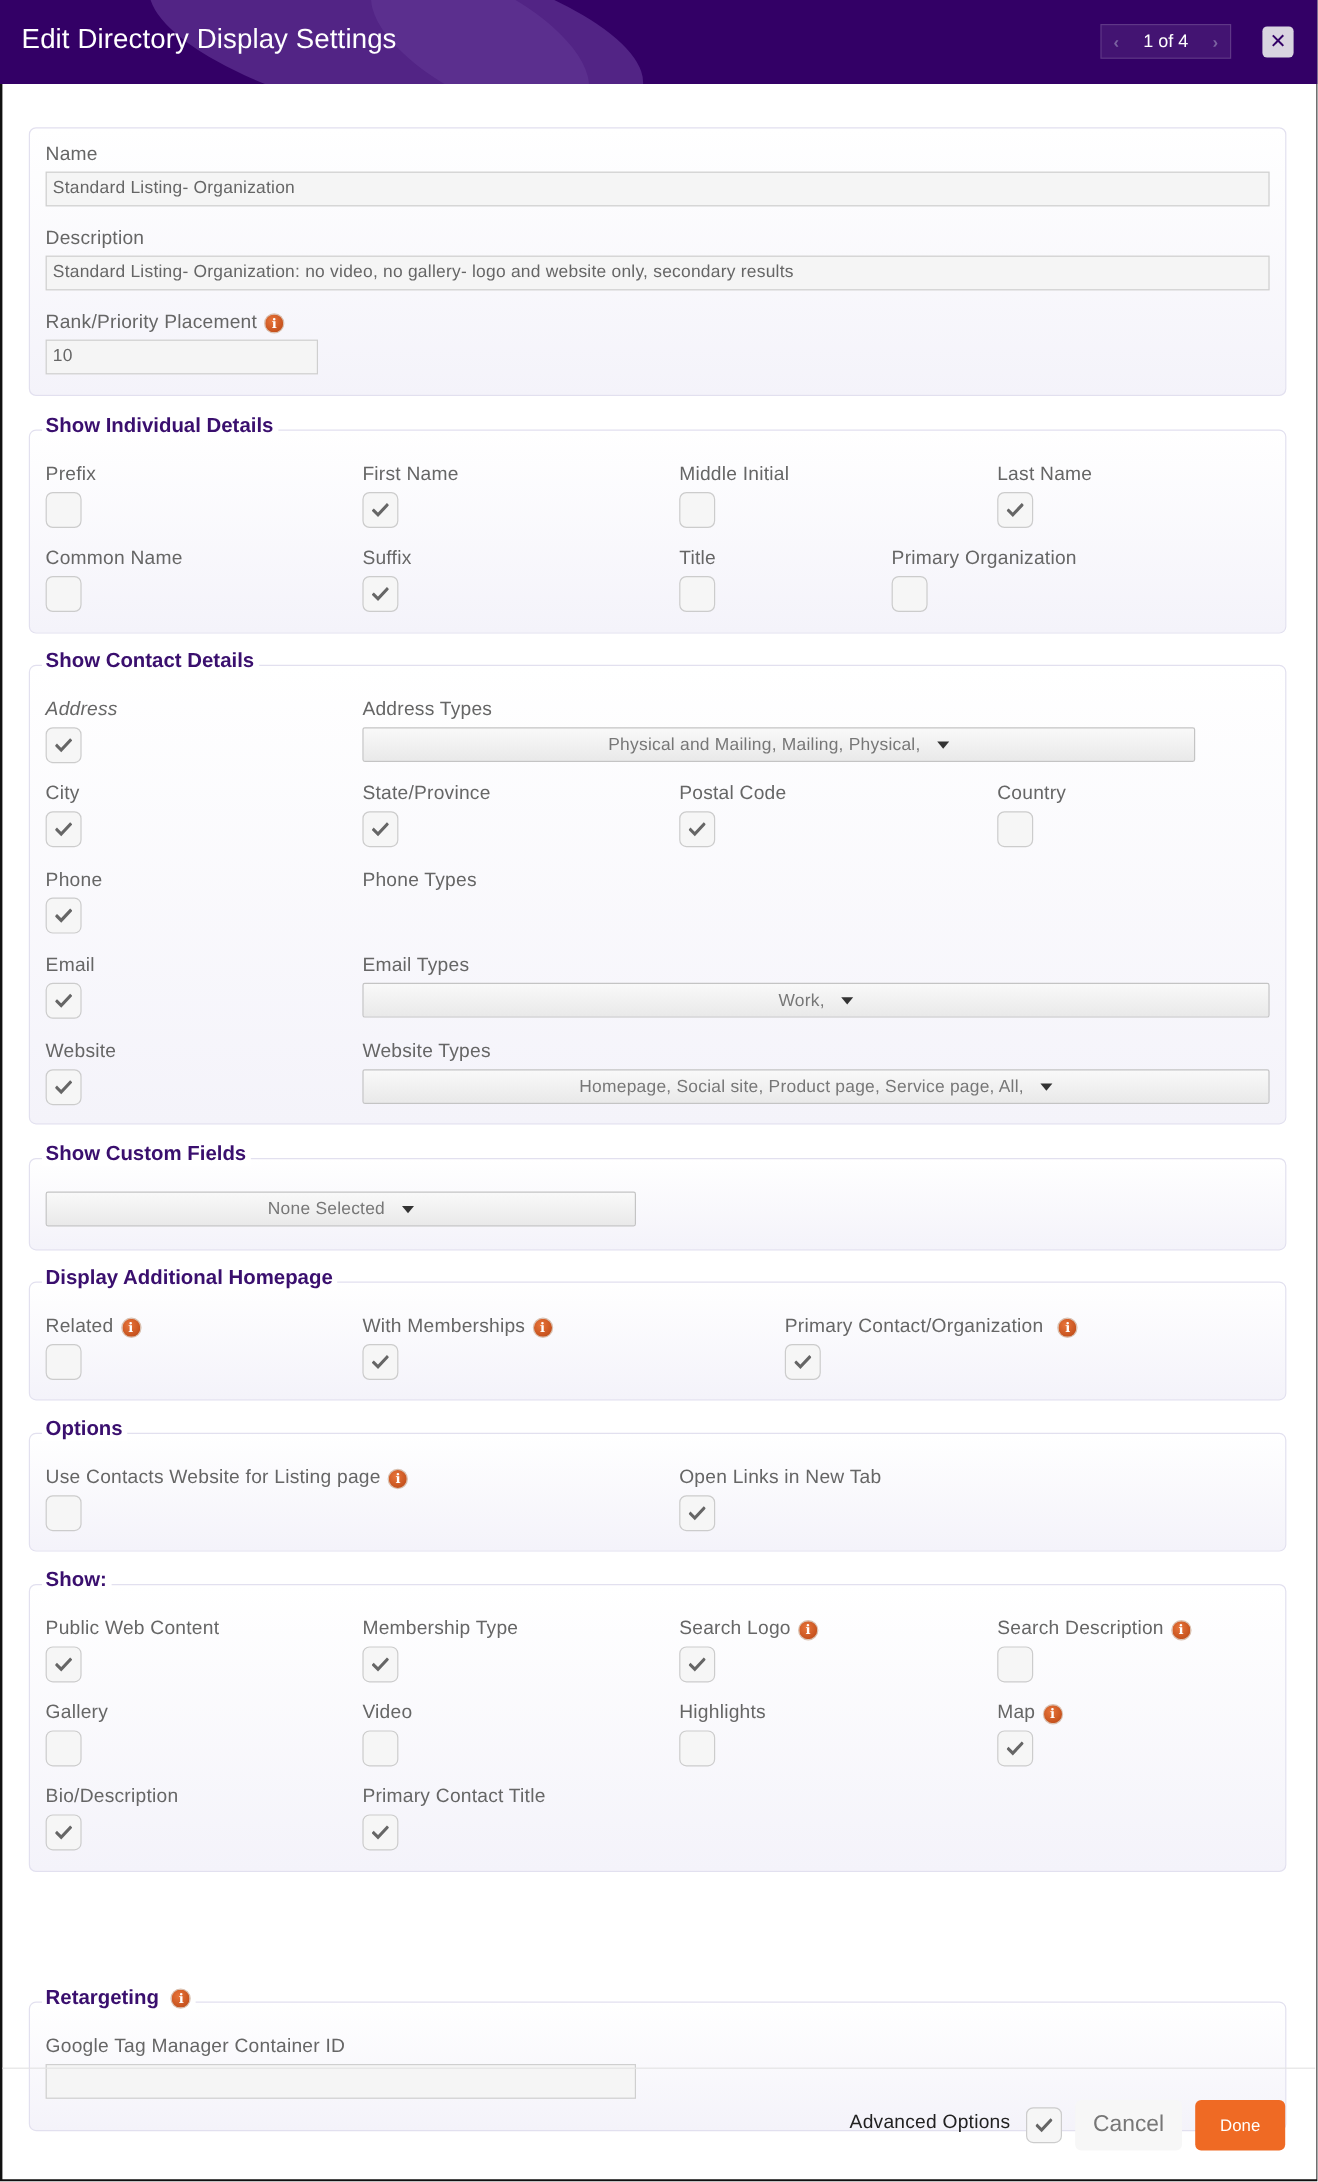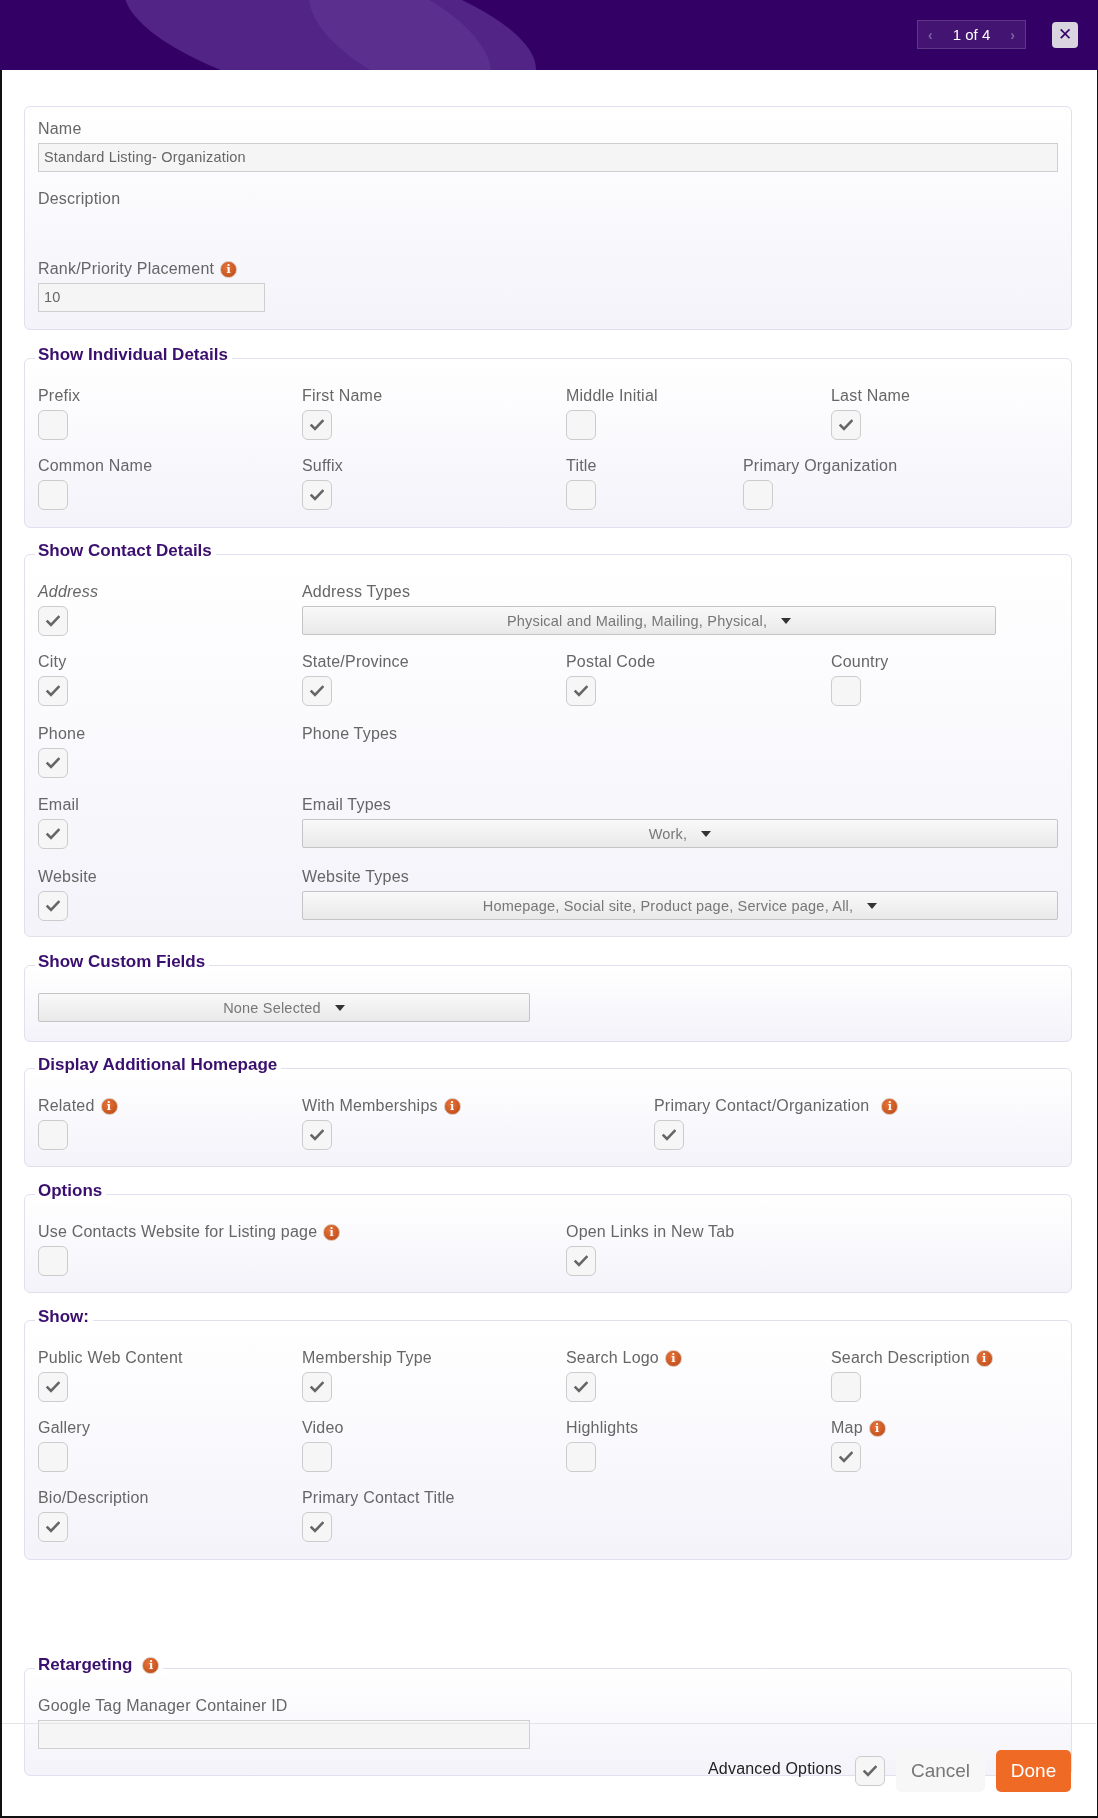--- a/index.html
+++ b/index.html
@@ -22,50 +22,52 @@
   .cb { position: absolute; width: 30px; height: 30px; border: 1px solid #cccccc; border-radius: 6px; background: #f6f6f6; cursor: pointer; display: flex; align-items: center; justify-content: center; }
   .cb .check { display: none; width: 14px; height: 14px; }
   .cb.checked .check { display: block; }
   .info { width: 17px; height: 17px; border-radius: 50%; background: radial-gradient(circle at 40% 35%, #e8743a, #b84412); border: 1px solid #d9c0b0; color: #fff; font-size: 11px; font-weight: bold; font-family: "DejaVu Serif", serif; display: inline-flex; align-items: center; justify-content: center; line-height: 1; cursor: pointer; }
   .dropdown { position: absolute; height: 29px; background: linear-gradient(#f9f9f9, #e9e9e9); border: 1px solid #c4c4c4; border-radius: 2px; display: flex; align-items: center; justify-content: center; gap: 10px; font-size: 14.5px; color: #777; cursor: pointer; letter-spacing: 0.2px; }
   .dropdown .caret { width: 0; height: 0; border-left: 5px solid transparent; border-right: 5px solid transparent; border-top: 6px solid #333; margin-left: 4px; }
 
   .footer-line { position: absolute; left: 2px; top: 1723px; width: 1094px; height: 1px; background: #e4e4e4; }
   .adv-label { position: absolute; left: 708px; top: 1760px; font-size: 16px; color: #222; letter-spacing: 0.2px; }
   .cancel-btn { position: absolute; left: 896px; top: 1750px; width: 89px; height: 42px; background: #f7f7f7; border-radius: 5px; color: #777; font-size: 19px; display: flex; align-items: center; justify-content: center; cursor: pointer; }
-  .done-btn { position: absolute; left: 996px; top: 1750px; width: 75px; height: 42px; background: #ef6a24; border-radius: 5px; color: #fff; font-size: 19px; display: flex; align-items: center; justify-content: center; cursor: pointer; }
+  .done-btn { position: absolute; left: 996px; top: 1750px; width: 75px; height: 42px; background: #ef6a24; border-radius: 5px; color: #fff; font-size: 14px; display: flex; align-items: center; justify-content: center; cursor: pointer; }
 </style>
 </head>
 <body>
 
 <svg width="0" height="0" style="position:absolute">
   <defs>
     <symbol id="chk" viewBox="0 0 14 14">
         <path d="M1.5 7.5 L5 11 L12.5 3" fill="none" stroke="#666" stroke-width="2.6" stroke-linecap="square"></path>
       </symbol>
   </defs>
 </svg>
 
 <div class="frame"></div>
 
 <div class="header">
   <div class="swoosh1"></div>
   <div class="swoosh2"></div>
+  <div class="title">Edit Directory Display Settings</div>
   <div class="pager">
     <span class="arrow">‹</span>
     <span class="count">1 of 4</span>
     <span class="arrow">›</span>
   </div>
   <div class="close-btn"><span>✕</span></div>
 </div>
 
 <div class="section" style="top:106px;height:224px;">
   <div class="field-label" style="left:13px;top:13px;">Name</div>
   <div class="text-input" style="left:13px;top:36px;width:1020px;">Standard Listing- Organization</div>
   <div class="field-label" style="left:13px;top:83px;">Description</div>
+  <div class="text-input" style="left:13px;top:106px;width:1020px;">Standard Listing- Organization: no video, no gallery- logo and website only, secondary results</div>
   <div class="field-label" style="left:13px;top:153px;">
     <span>Rank/Priority Placement</span>
     <span class="info">i</span>
   </div>
   <div class="text-input" style="left:13px;top:176px;width:227px;">10</div>
 </div>
 
 <div class="section" style="top:358px;height:170px;">
   <div class="legend">Show Individual Details</div>
   <div class="field-label" style="left:13px;top:28px;">Prefix</div>

